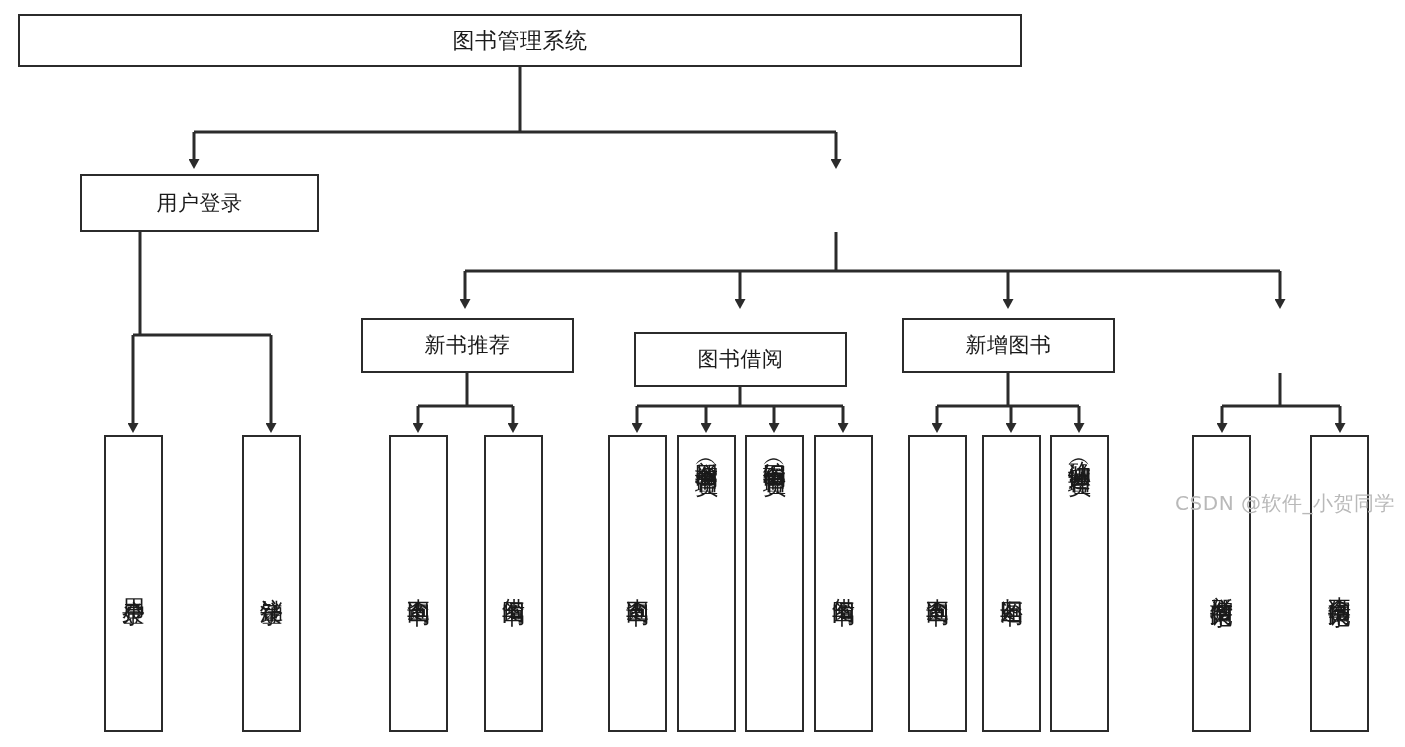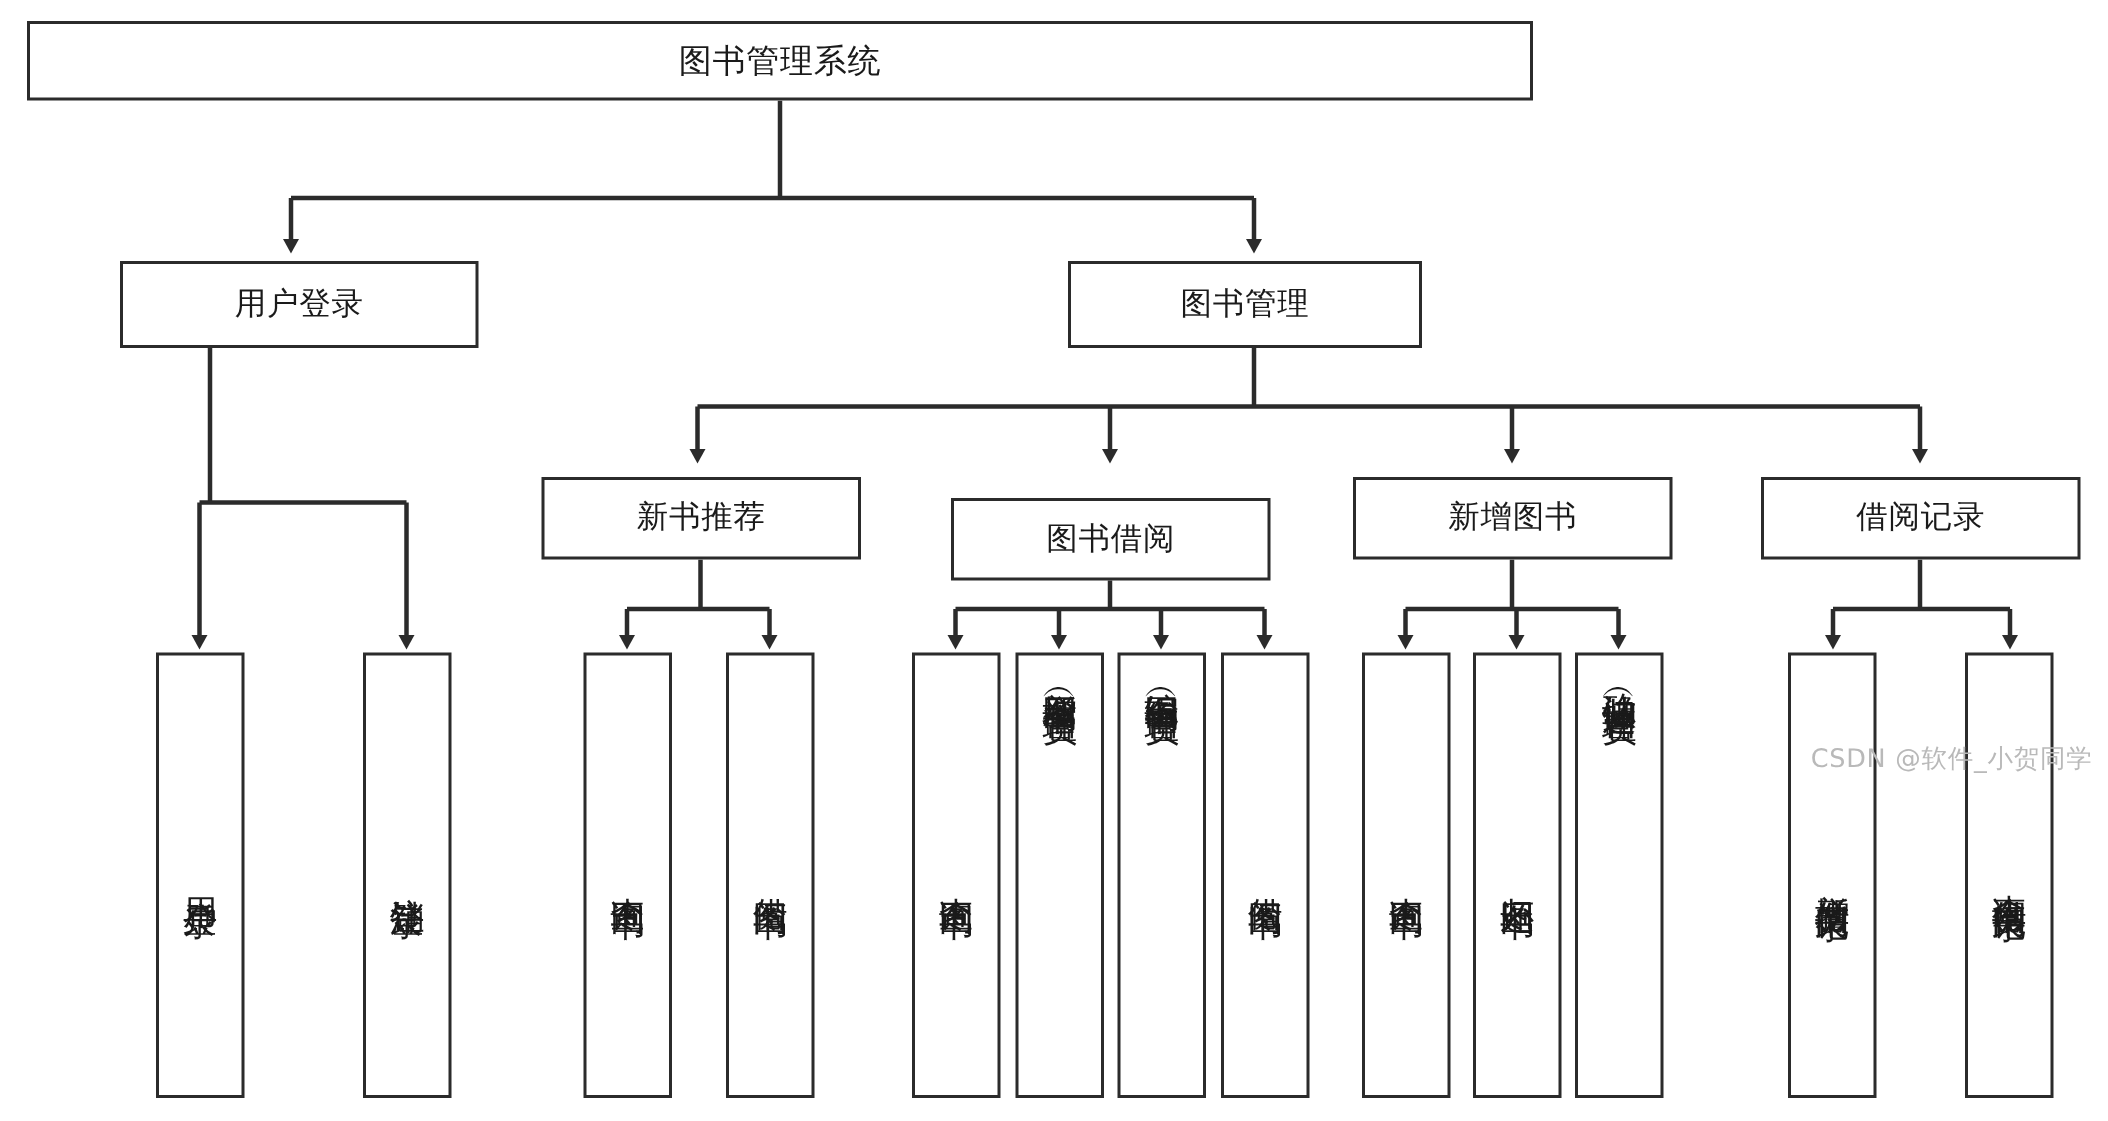--- a/index.html
+++ b/index.html
@@ -46,21 +46,21 @@
     letter-spacing:2px;
     white-space:nowrap;
   }
   .node.leaf.tall .lbl{
     align-self:flex-start;
   }
 
   #watermark{
     position:absolute;
     right:10px;bottom:6px;
-    font-size:17px;
+    font-size:20px;
     color:#b9b9b9;
     letter-spacing:0.5px;
     white-space:nowrap;
     font-family:"DejaVu Sans",sans-serif;
   }
 </style>
 </head>
 <body>
 
 <div id="stage">
@@ -115,35 +115,29 @@
     </g>
   </svg>
 
   <div class="node root" style="left:18px;top:14px;width:1004px;height:53px;">
     <span class="lbl">图书管理系统</span>
   </div>
 
   <div class="node lvl2" style="left:80px;top:174px;width:239px;height:58px;">
     <span class="lbl">用户登录</span>
   </div>
-  <div class="node lvl2" style="left:712px;top:174px;width:236px;height:58px;">
-    <span class="lbl">图书管理</span>
-  </div>
 
   <div class="node lvl3" style="left:361px;top:318px;width:213px;height:55px;">
     <span class="lbl">新书推荐</span>
   </div>
   <div class="node lvl3" style="left:634px;top:332px;width:213px;height:55px;font-family:Liberation Serif, serif;">
     <span class="lbl">图书借阅</span>
   </div>
   <div class="node lvl3" style="left:902px;top:318px;width:213px;height:55px;">
     <span class="lbl">新增图书</span>
-  </div>
-  <div class="node lvl3" style="left:1174px;top:318px;width:213px;height:55px;">
-    <span class="lbl">借阅记录</span>
   </div>
 
   <div class="node leaf" style="left:104px;top:435px;width:59px;height:297px;">
     <span class="lbl">用户登录</span>
   </div>
   <div class="node leaf" style="left:242px;top:435px;width:59px;height:297px;">
     <span class="lbl">注销登录</span>
   </div>
 
   <div class="node leaf" style="left:389px;top:435px;width:59px;height:297px;">

